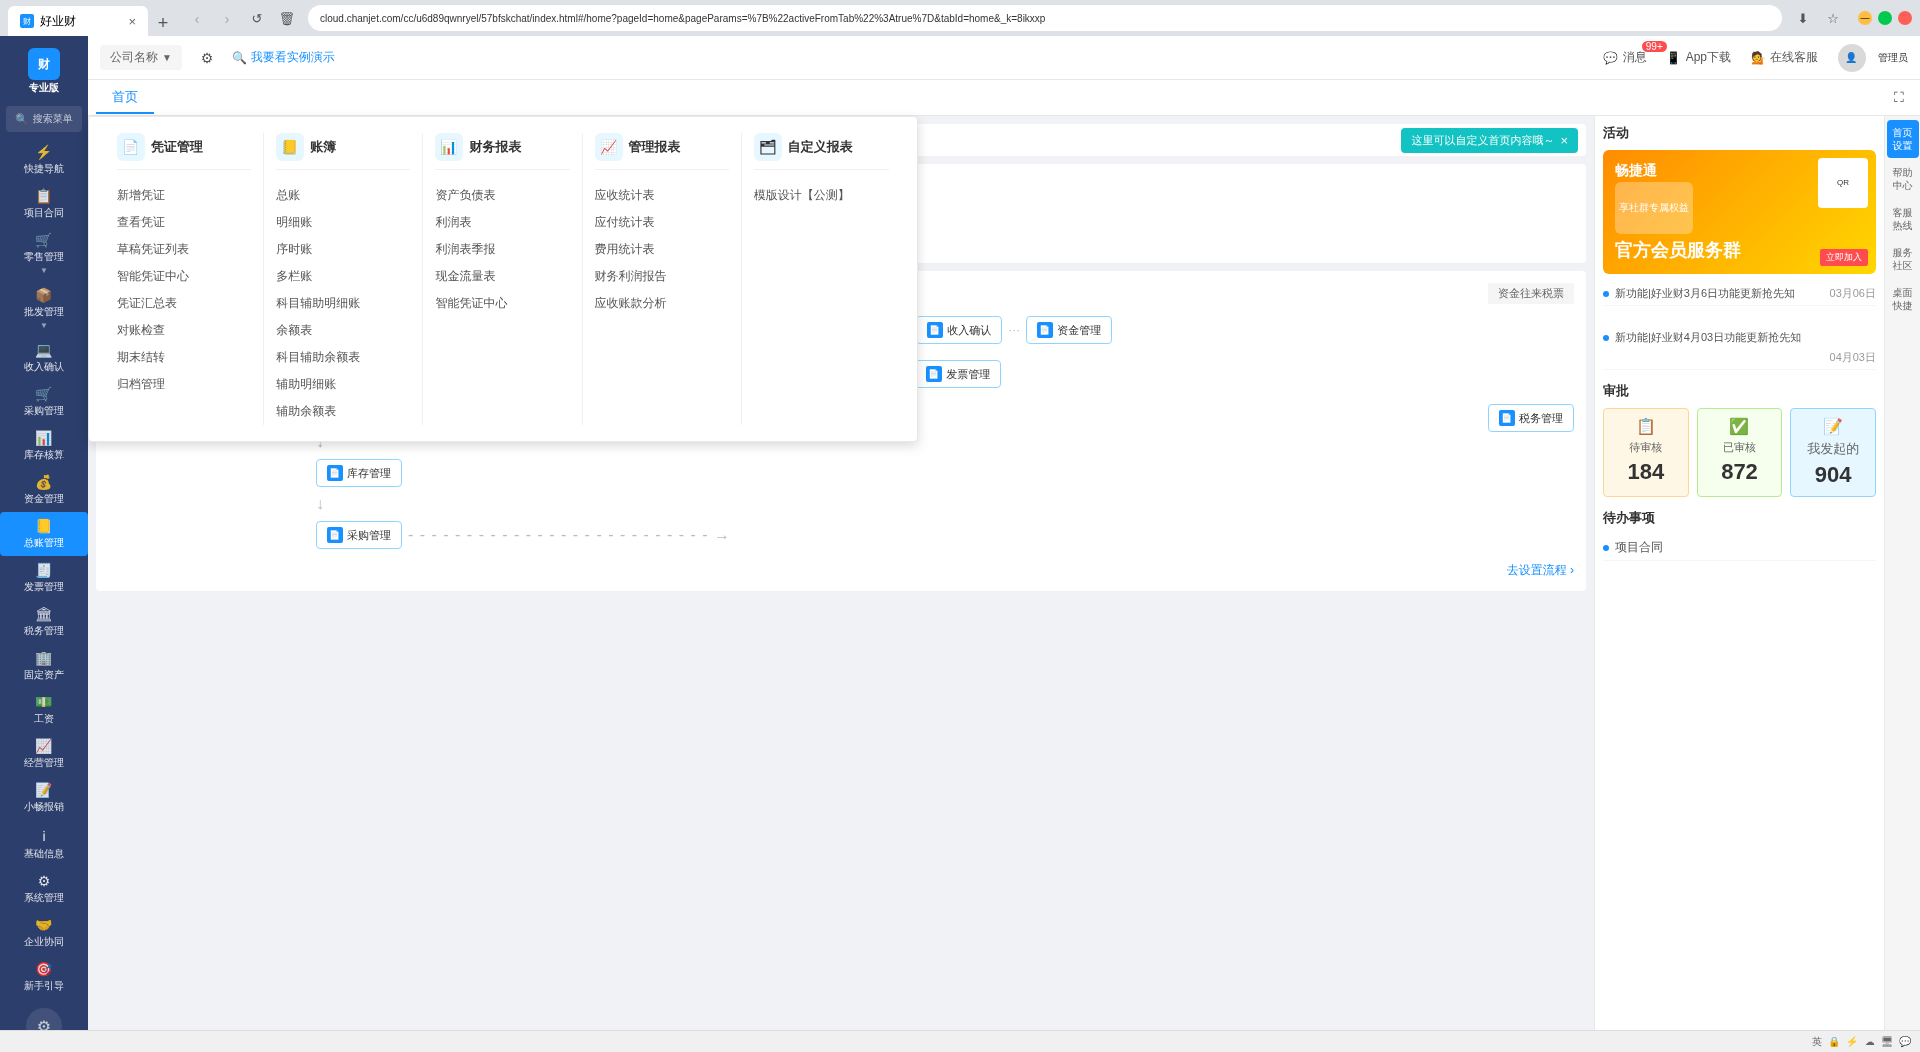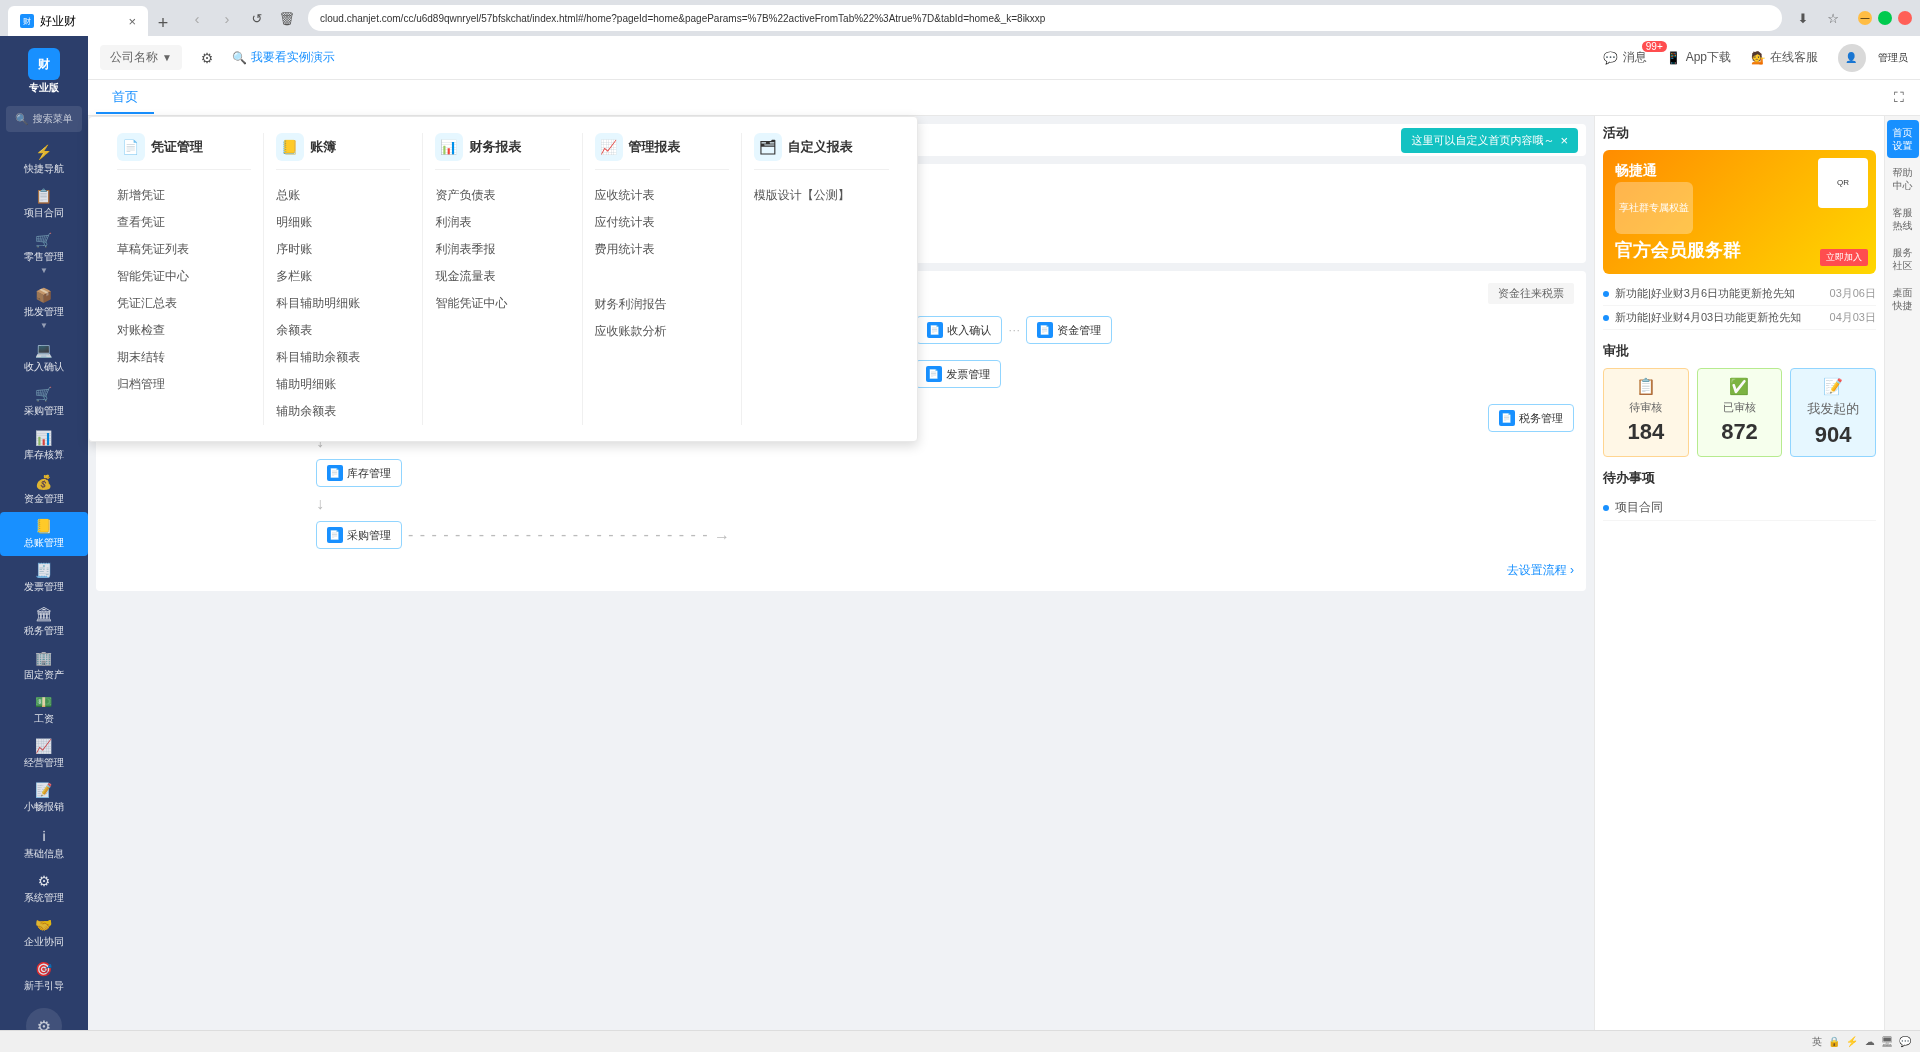--- a/index.html
+++ b/index.html
@@ -331,21 +331,21 @@
           </div>
           <div style="margin-top:8px;">
             <div style="display:flex;align-items:center;gap:6px;padding:4px 0;border-bottom:1px solid #f5f5f5;font-size:11px;cursor:pointer;">
               <span style="width:6px;height:6px;background:#1890ff;border-radius:50%;flex-shrink:0;display:inline-block;"></span>
               <span style="flex:1;color:#555;white-space:nowrap;overflow:hidden;text-overflow:ellipsis;">新功能|好业财3月6日功能更新抢先知</span>
               <span style="color:#999;flex-shrink:0;">03月06日</span>
             </div>
             <div style="display:flex;align-items:center;gap:6px;padding:4px 0;border-bottom:1px solid #f5f5f5;font-size:11px;cursor:pointer;">
               <span style="width:6px;height:6px;background:#1890ff;border-radius:50%;flex-shrink:0;display:inline-block;"></span>
               <span style="flex:1;color:#555;white-space:nowrap;overflow:hidden;text-overflow:ellipsis;">新功能|好业财4月03日功能更新抢先知</span>
-              <span style="color:#999;flex-shrink:0;">04月03日</span>
+              <span style="color:#999;flex-shrink:0;margin-top:40px;">04月03日</span>
             </div>
           </div>
         </div>
 
         <div style="margin-bottom:12px;">
           <div style="font-size:13px;font-weight:bold;color:#333;margin-bottom:8px;">审批</div>
           <div style="display:flex;gap:8px;">
             <div style="flex:1;background:#fff7e6;border-radius:4px;padding:8px;text-align:center;border:1px solid #ffd591;cursor:pointer;">
               <div style="font-size:16px;margin-bottom:4px;">📋</div>
               <div style="font-size:11px;color:#666;margin-bottom:4px;">待审核</div>
@@ -431,21 +431,21 @@
     </div>
 
     <div style="padding:0 12px;border-right:1px solid #f0f0f0;">
       <div style="display:flex;align-items:center;gap:6px;margin-bottom:12px;font-size:13px;font-weight:bold;color:#333;padding-bottom:8px;border-bottom:1px solid #f0f0f0;">
         <div style="width:28px;height:28px;border-radius:6px;background:#e6f7ff;display:flex;align-items:center;justify-content:center;font-size:14px;">📈</div>
         <span>管理报表</span>
       </div>
       <a style="display:block;padding:5px 0;color:#555;font-size:12px;cursor:pointer;text-decoration:none;">应收统计表</a>
       <a style="display:block;padding:5px 0;color:#555;font-size:12px;cursor:pointer;text-decoration:none;">应付统计表</a>
       <a style="display:block;padding:5px 0;color:#555;font-size:12px;cursor:pointer;text-decoration:none;">费用统计表</a>
-      <a style="display:block;padding:5px 0;color:#555;font-size:12px;cursor:pointer;text-decoration:none;margin-top:28px;">财务利润报告</a>
+      <a style="display:block;padding:5px 0;color:#555;font-size:12px;cursor:pointer;text-decoration:none;">财务利润报告</a>
       <a style="display:block;padding:5px 0;color:#555;font-size:12px;cursor:pointer;text-decoration:none;">应收账款分析</a>
     </div>
 
     <div style="padding:0 12px;">
       <div style="display:flex;align-items:center;gap:6px;margin-bottom:12px;font-size:13px;font-weight:bold;color:#333;padding-bottom:8px;border-bottom:1px solid #f0f0f0;">
         <div style="width:28px;height:28px;border-radius:6px;background:#e6f7ff;display:flex;align-items:center;justify-content:center;font-size:14px;">🗂</div>
         <span>自定义报表</span>
       </div>
       <a style="display:block;padding:5px 0;color:#555;font-size:12px;cursor:pointer;text-decoration:none;">模版设计【公测】</a>
     </div>

